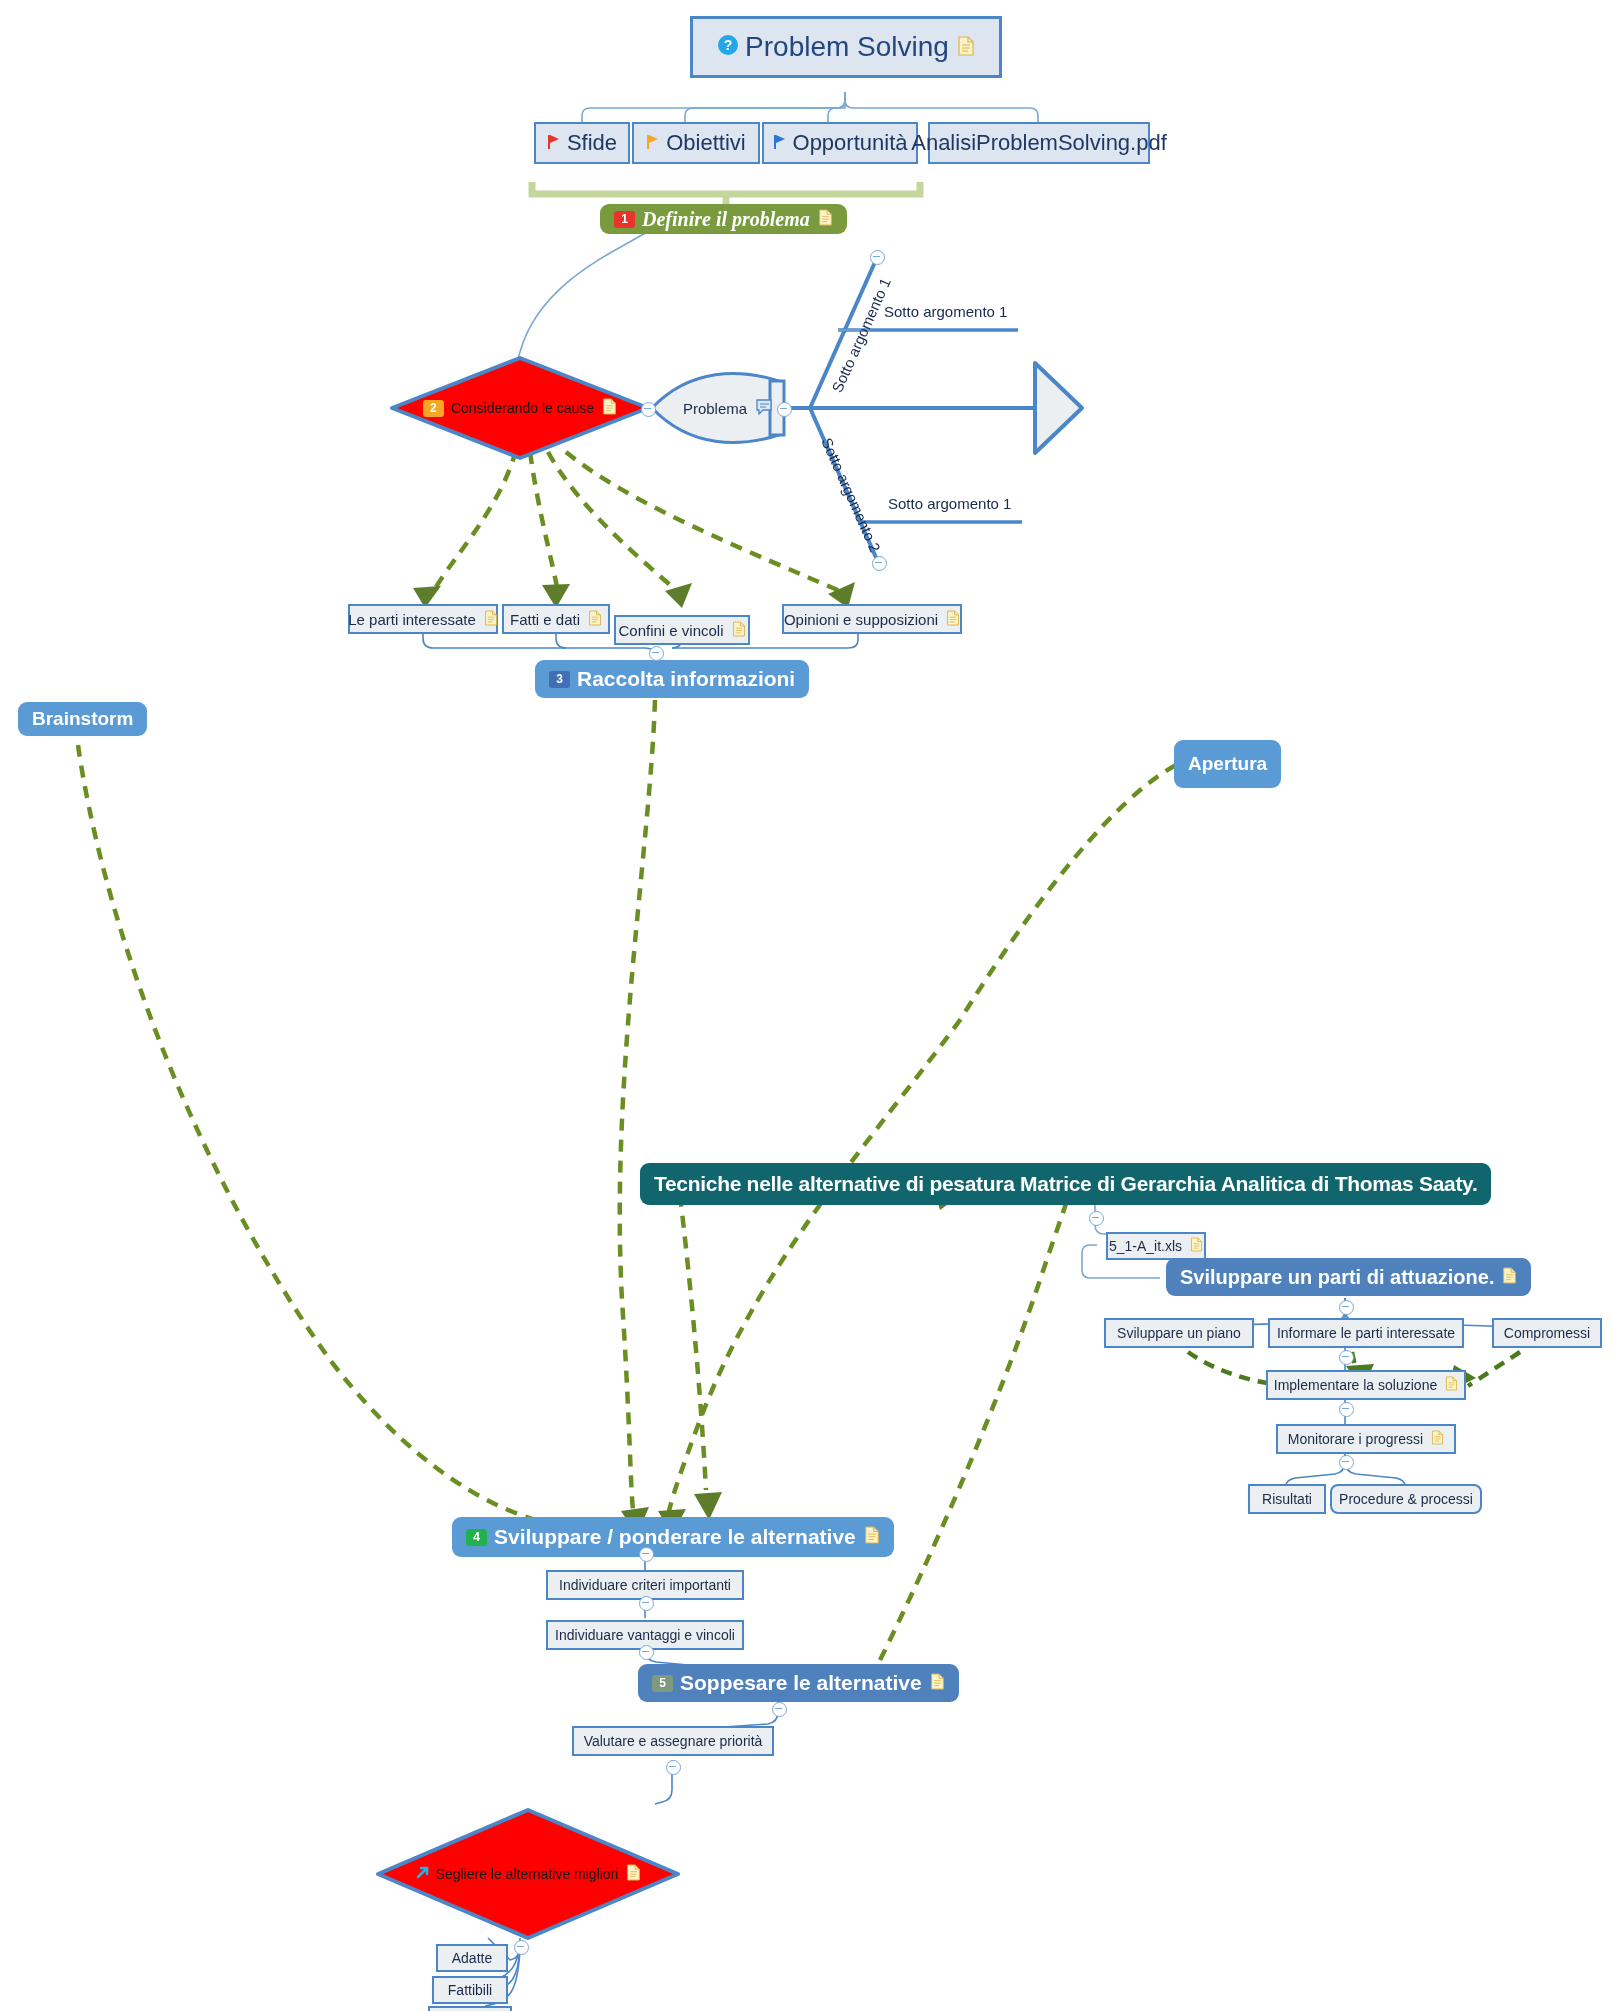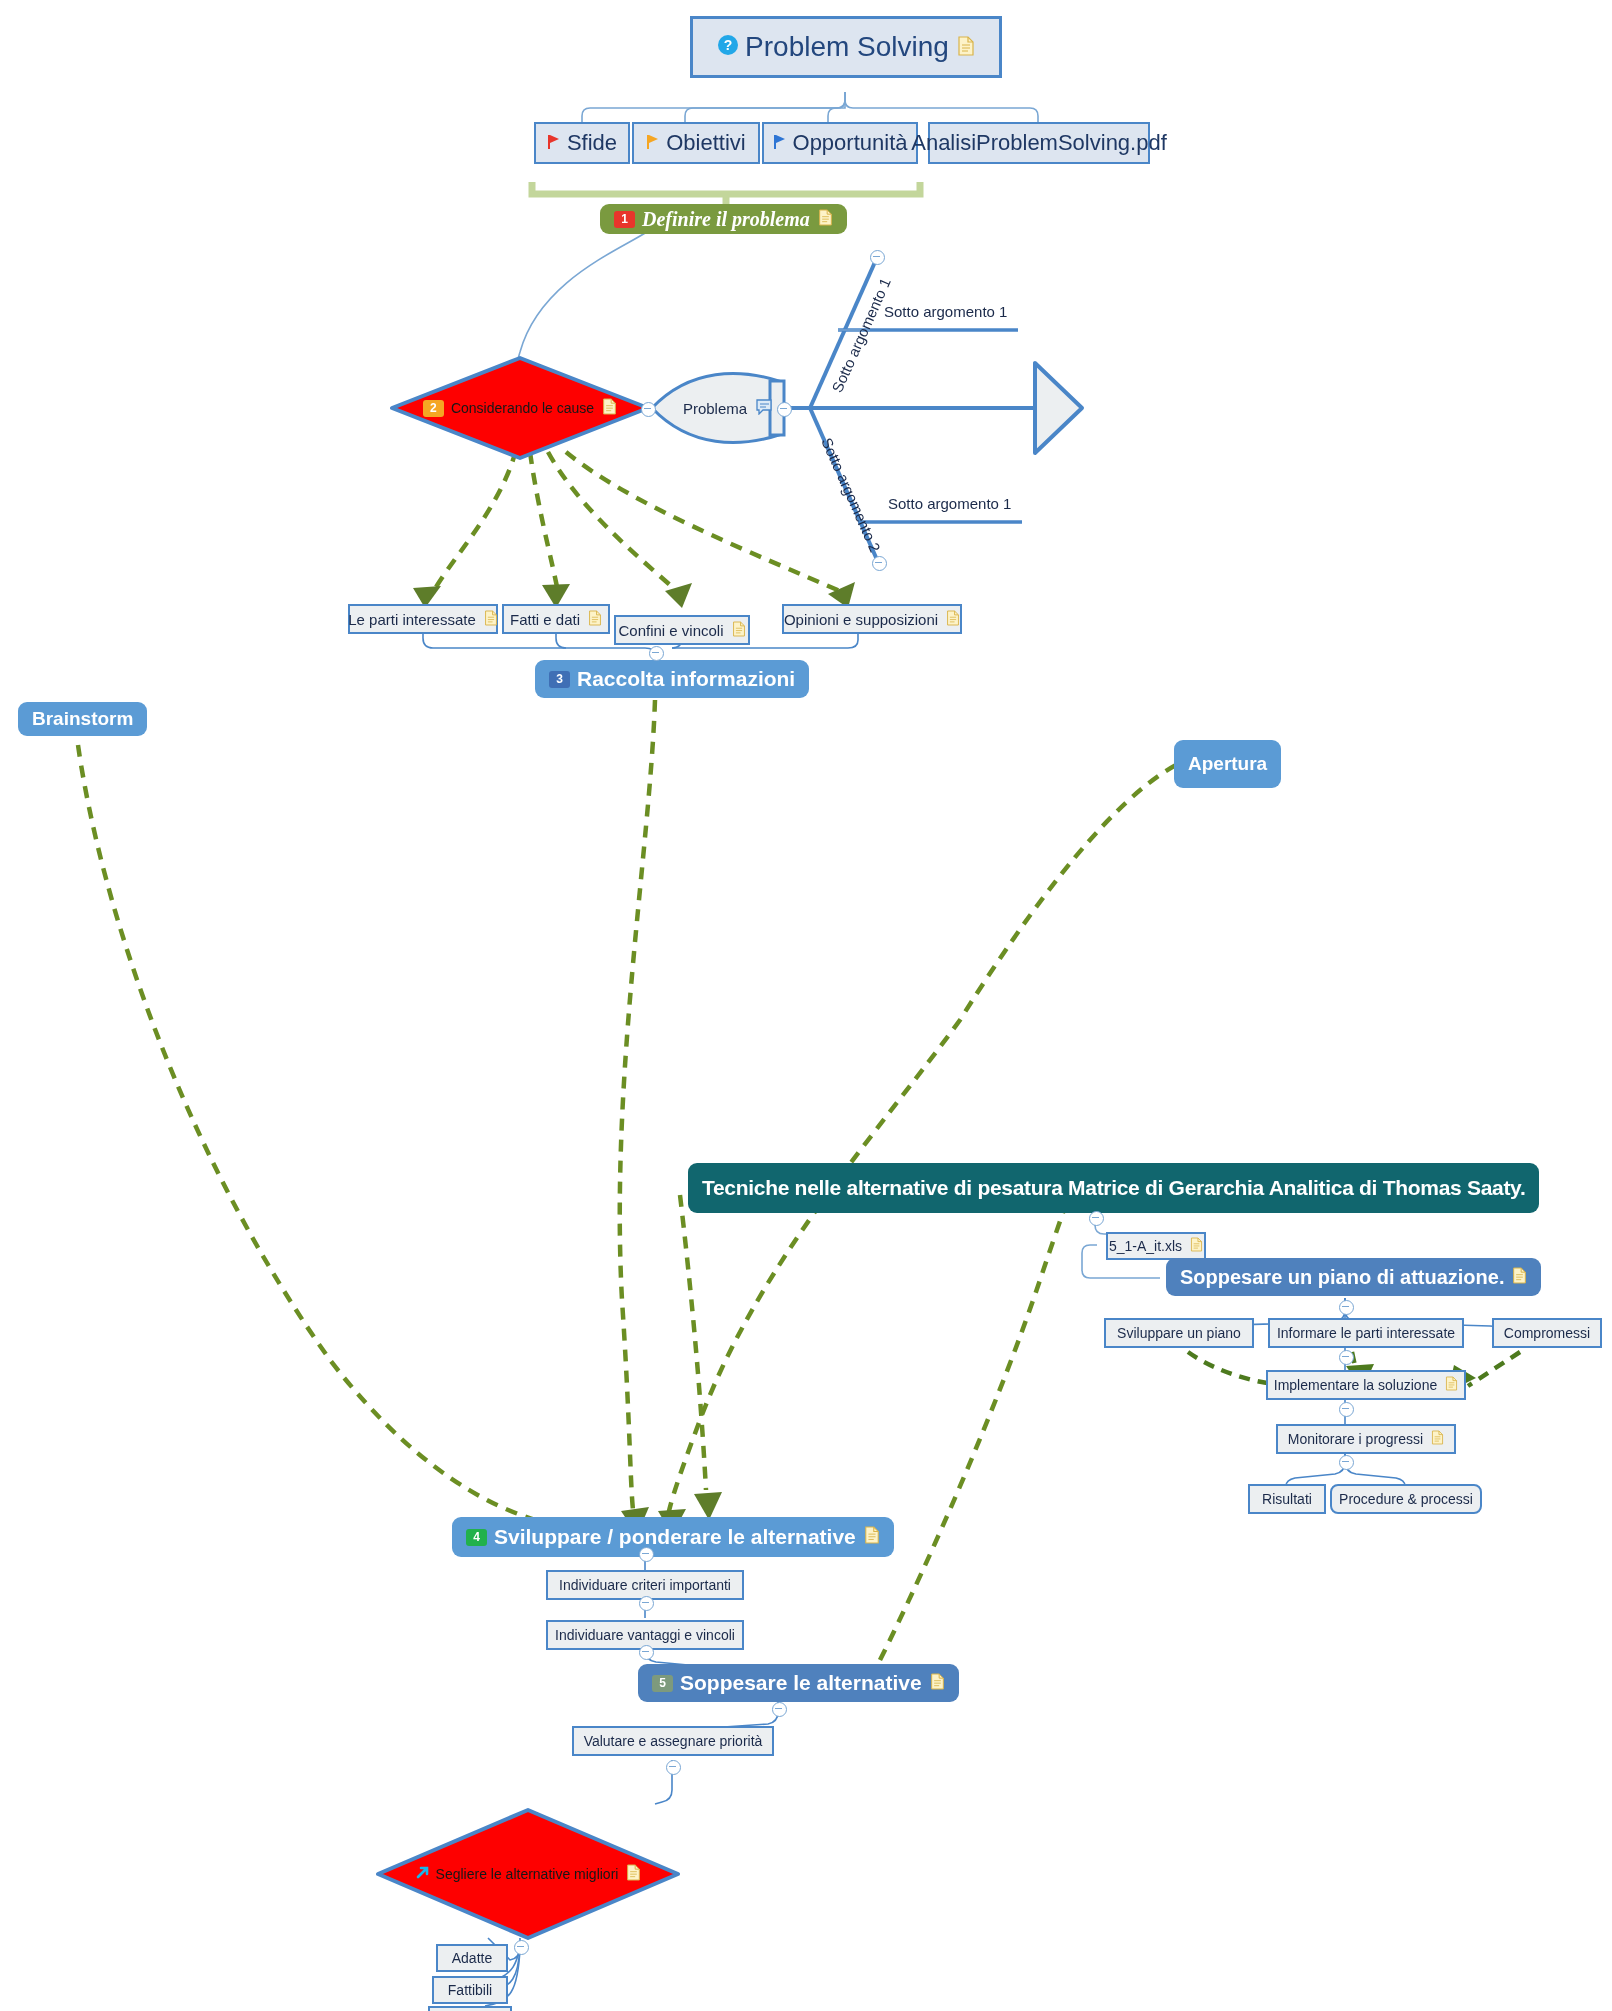--- a/index.html
+++ b/index.html
@@ -288,37 +288,37 @@
     <span>Raccolta informazioni</span>
   </div>
 
   <div class="node pill blue" style="left:18px;top:702px;height:34px;font-size:19px;">
     <span>Brainstorm</span>
   </div>
   <div class="node pill blue" style="left:1174px;top:740px;height:48px;font-size:19px;">
     <span>Apertura</span>
   </div>
 
-  <div class="node pill teal" style="left:688px;top:1163px;height:50px;font-size:21px;letter-spacing:-0.3px;">
+  <div class="node pill teal" style="left:640px;top:1163px;height:42px;font-size:21px;letter-spacing:-0.3px;">
     <span>Tecniche nelle alternative di pesatura Matrice di Gerarchia Analitica di Thomas Saaty.</span>
   </div>
 
   <div class="node rect" style="left:1106px;top:1232px;width:100px;height:28px;font-size:14px;">
     <span>5_1-A_it.xls</span>
     <span class="doc-ico">
       <svg width="13" height="15" viewBox="0 0 18 20">
           <path d="M2 1 h9 l5 5 v13 h-14 Z" fill="#fdf3c8" stroke="#d9b44a" stroke-width="1.2"></path>
           <path d="M11 1 v5 h5" fill="none" stroke="#d9b44a" stroke-width="1.2"></path>
           <path d="M5 9h8M5 12h8M5 15h6" stroke="#d9b44a" stroke-width="1"></path>
         </svg>
     </span>
   </div>
 
   <div class="node pill blue2" style="left:1166px;top:1258px;height:38px;font-size:20px;">
-    <span>Soppesare un piano di attuazione.</span>
+    <span>Sviluppare un parti di attuazione.</span>
     <span class="doc-ico">
       <svg width="15" height="17" viewBox="0 0 18 20">
           <path d="M2 1 h9 l5 5 v13 h-14 Z" fill="#fdf3c8" stroke="#d9b44a" stroke-width="1.2"></path>
           <path d="M11 1 v5 h5" fill="none" stroke="#d9b44a" stroke-width="1.2"></path>
           <path d="M5 9h8M5 12h8M5 15h6" stroke="#d9b44a" stroke-width="1"></path>
         </svg>
     </span>
   </div>
 
   <div class="node rect" style="left:1104px;top:1318px;width:150px;height:30px;font-size:14px;">

